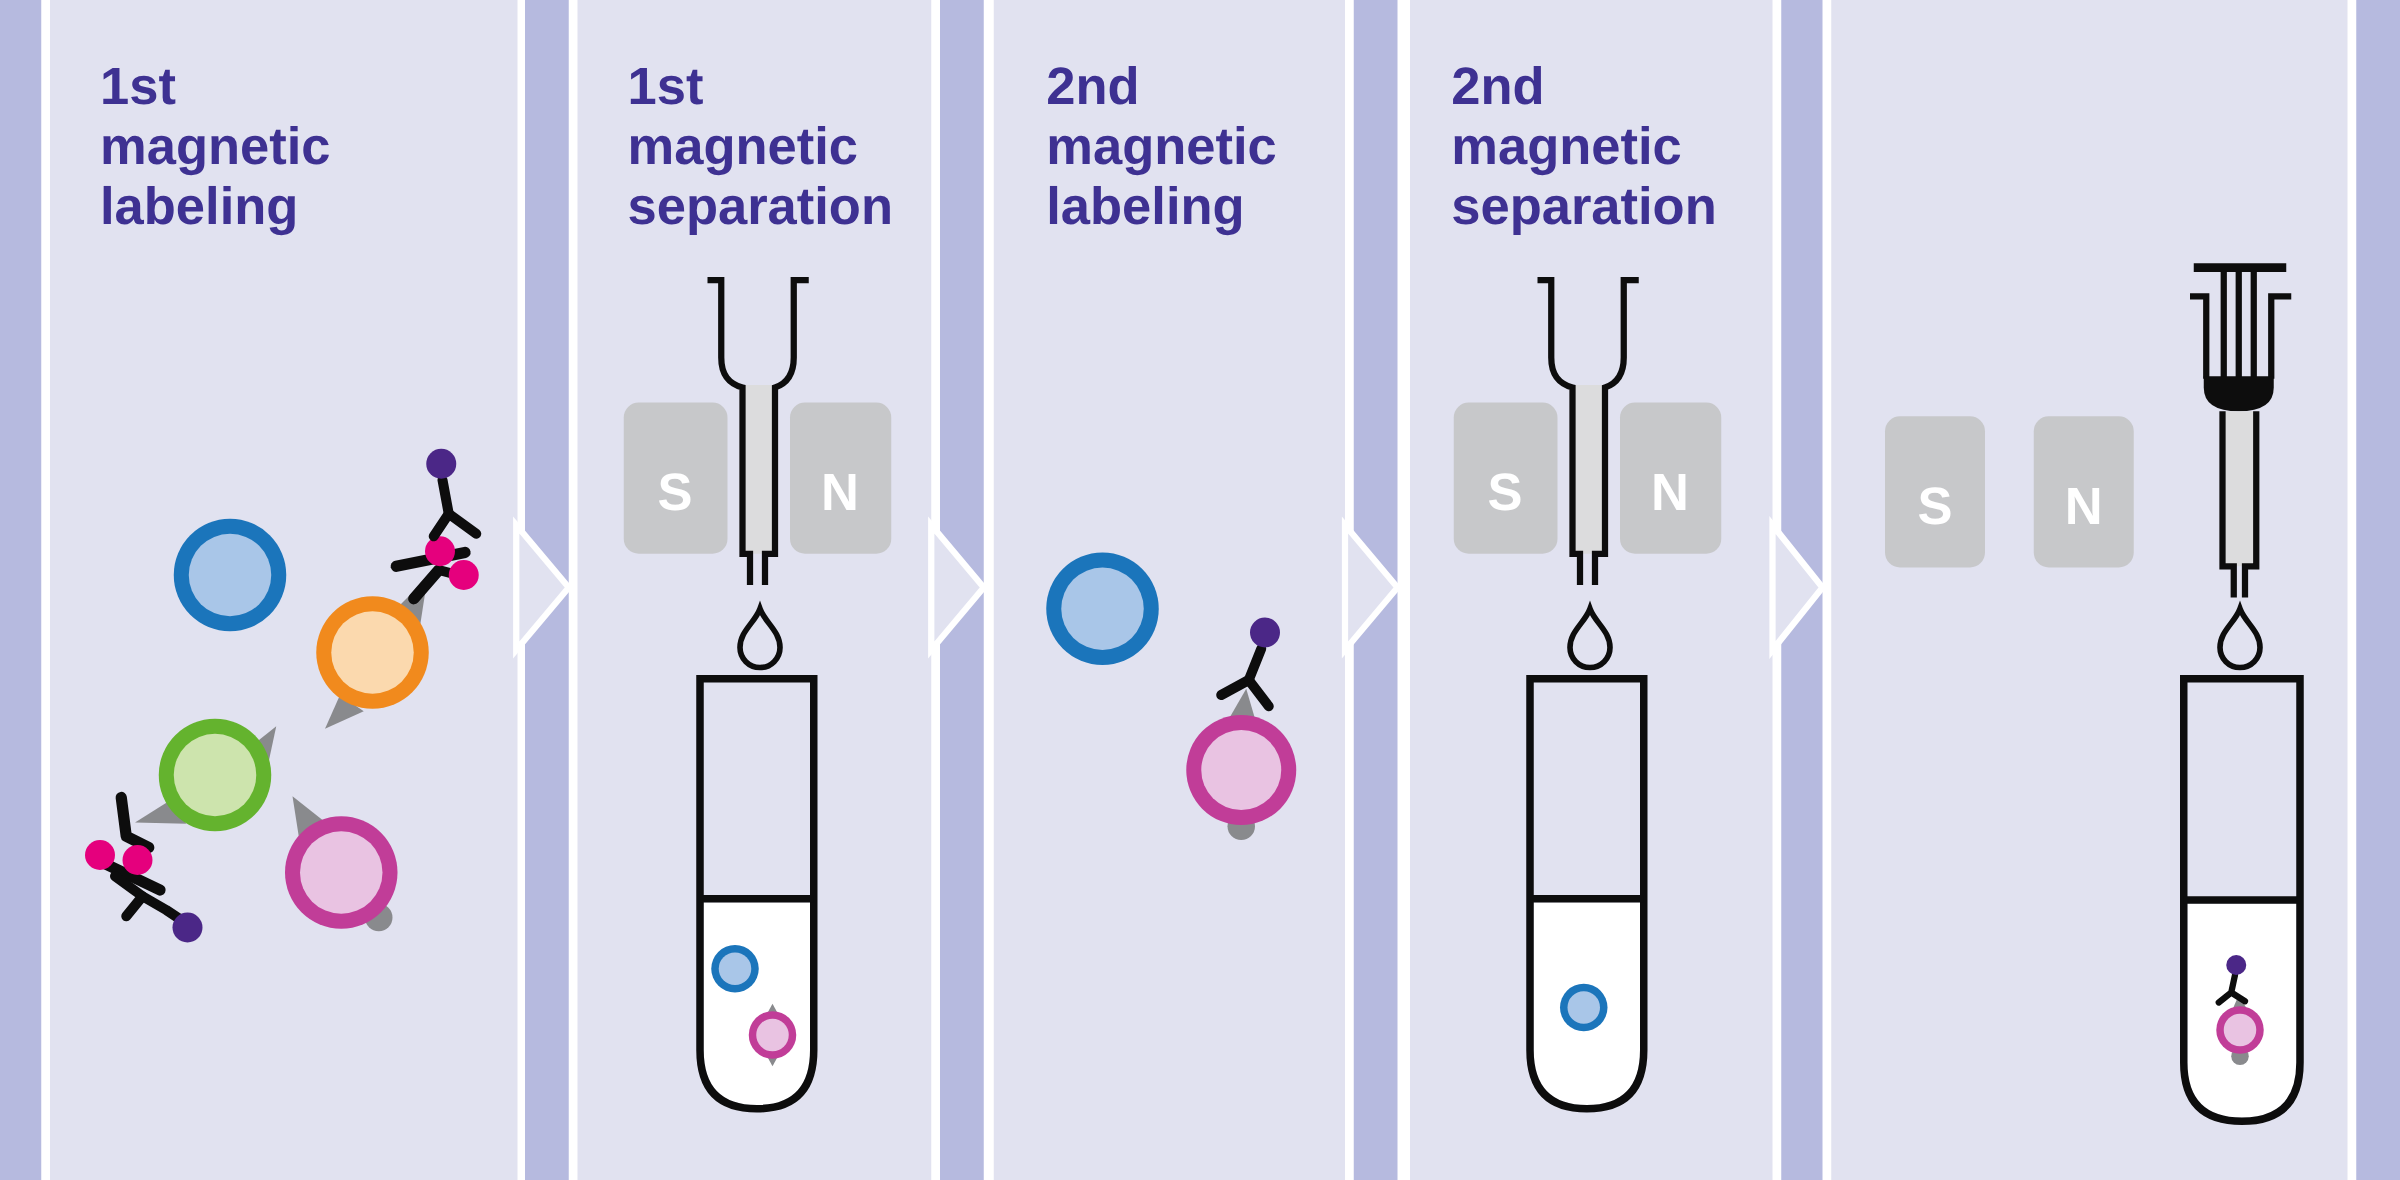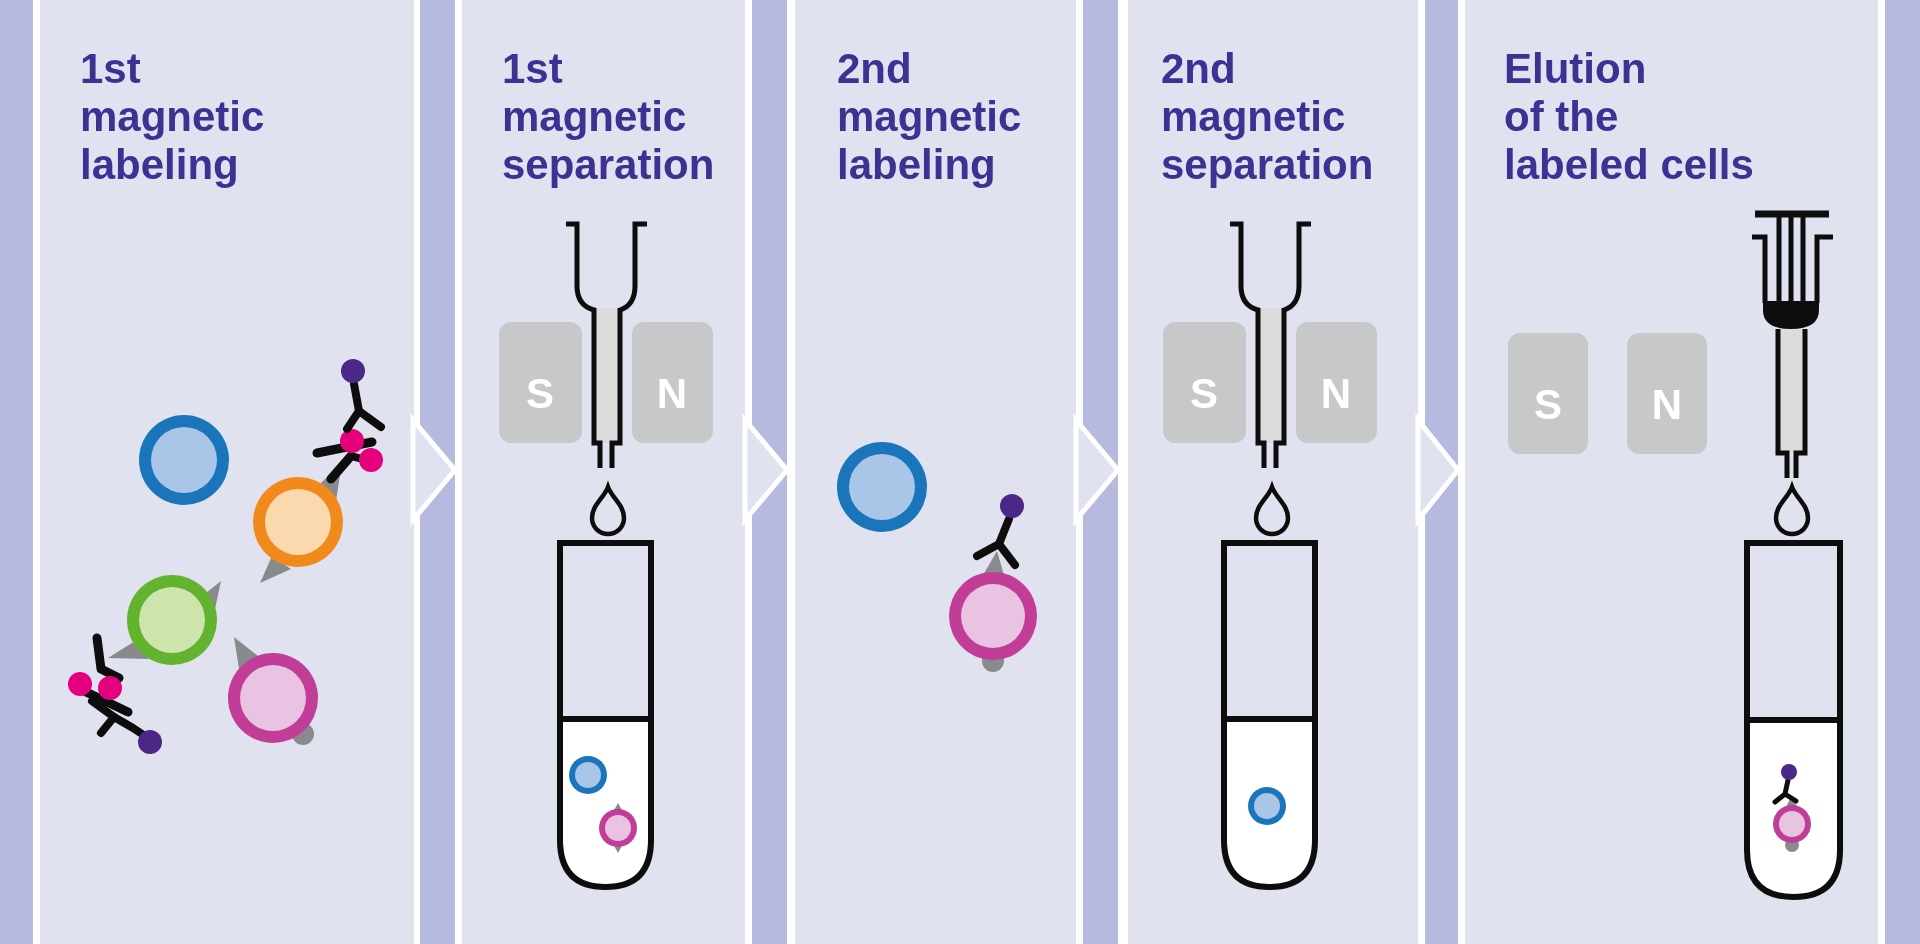--- a/index.html
+++ b/index.html
@@ -239,17 +239,14 @@
 labeling</div>
   <div class="panel-title" style="left:502px">1st
 magnetic
 separation</div>
   <div class="panel-title" style="left:837px">2nd
 magnetic
 labeling</div>
   <div class="panel-title" style="left:1161px">2nd
 magnetic
 separation</div>
-  <div class="panel-title" style="left:1504px">Elution
-of the
-labeled cells</div>
 
 </div>
 
 </body></html>

